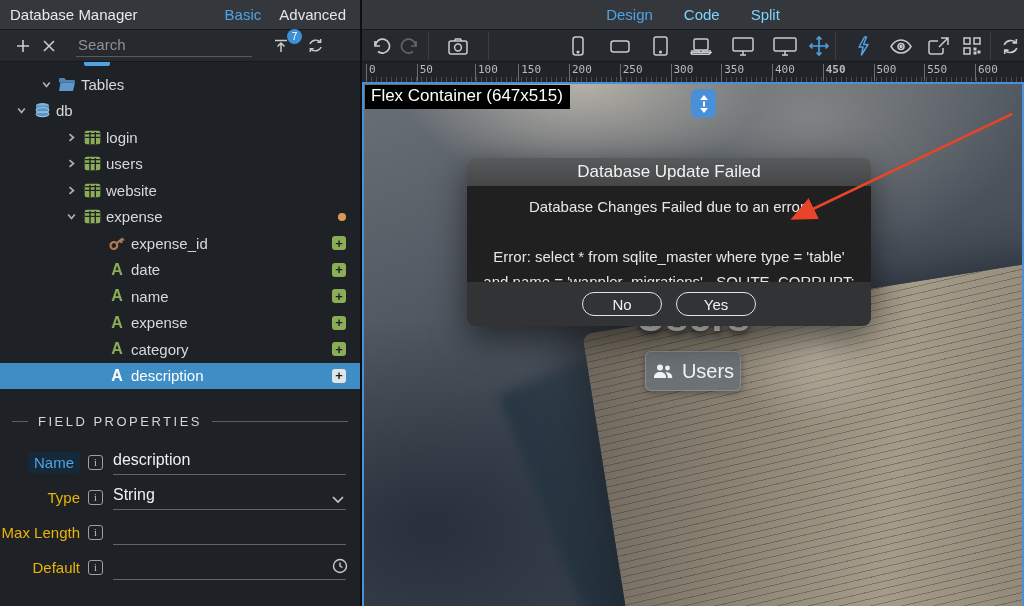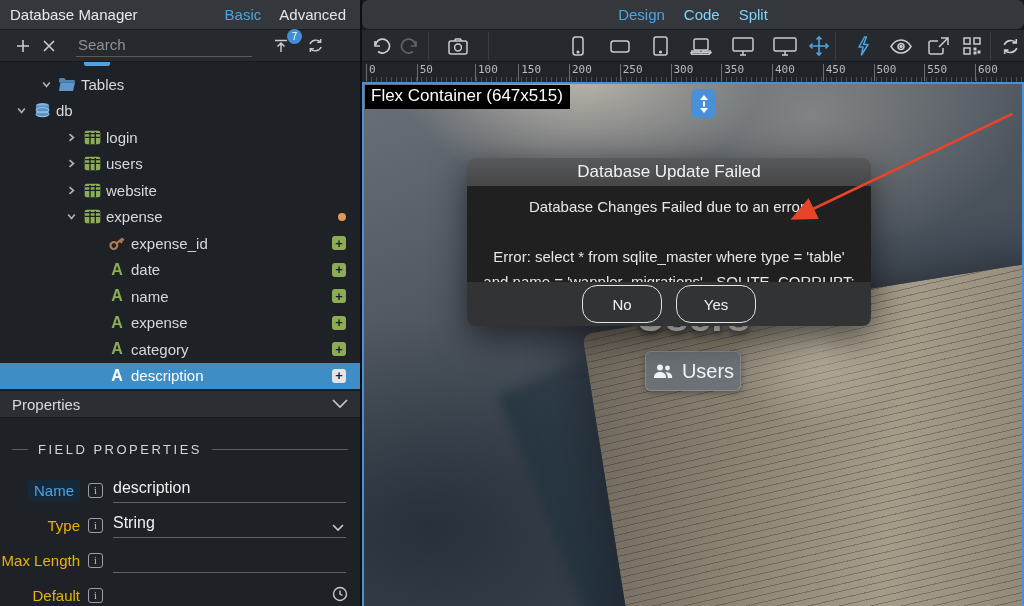--- a/index.html
+++ b/index.html
@@ -63,21 +63,21 @@
     font-size:10px; display:flex; align-items:center; justify-content:center; margin:0 0 0 8px; flex:none;
     font-family:"Liberation Serif", serif;}
   .fp-value { flex:1; margin-left:10px; border-bottom:1px solid #5f646a; color:#eef0f2; font-size:16px;
     height:24px; display:flex; align-items:flex-start; position:relative; }
   .fp-value .chev { position:absolute; right:2px; top:4px; color:#c6cacd;}
   .fp-value .clock { position:absolute; right:-2px; top:2px; }
 
   
   .editor { flex:1; display:flex; flex-direction:column; }
   .ed-topbar { height:30px; background:#34383d; display:flex; align-items:center; justify-content:center;
-    gap:19px; flex:none; border-bottom:1px solid #17191c;border-radius:7px;}
+    gap:31px; flex:none; border-bottom:1px solid #17191c;}
   .ed-tab { font-size:15px; color:#7dd3fc; cursor:pointer;}
   .ed-tab.active { color:#4fa3e3; }
   .ed-toolbar { height:32px; background:#26292d; position:relative; flex:none; border-bottom:1px solid #17191c;}
   .ed-toolbar .tbi { position:absolute; top:3px; width:24px; height:26px; display:flex;
     align-items:center; justify-content:center; color:#c9ccce;}
   .ed-toolbar .dim { color:#5f646a; }
   .ed-toolbar .blue { color:#4fa3e3; }
   .vsep { position:absolute; top:2px; width:1px; height:28px; background:#3a3e43; }
 
   .ruler { height:20px; background:#202327; position:relative; flex:none; overflow:hidden;
@@ -121,21 +121,21 @@
 
   .dialog { position:absolute; left:103px; top:74px; width:404px; z-index:10; border-radius:8px;
     overflow:hidden; box-shadow:0 12px 34px rgba(0,0,0,.55); }
   .dlg-title { height:28px; background:linear-gradient(#58595b,#454648); color:#f2f2f2; font-size:17px;
     display:flex; align-items:center; justify-content:center; }
   .dlg-body { height:96px; background:#202021; color:#e6e6e6; font-size:15px; text-align:center;
     padding:8px 14px 12px 14px; overflow:hidden; line-height:1.7;}
   .dlg-msg { margin-bottom:24px; }
   .dlg-footer { height:44px; background:#323335; display:flex; align-items:center; justify-content:center;
     gap:14px; }
-  .dlg-btn { width:80px; height:38px; border-radius:15px; border:1.5px solid #e4e4e4; background:transparent;
+  .dlg-btn { width:80px; height:24px; border-radius:15px; border:1.5px solid #e4e4e4; background:transparent;
     color:#f0f0f0; font-size:15px; cursor:pointer; font-family:"Liberation Sans",sans-serif;}
 
   .arrow-svg { position:absolute; left:0; top:0; width:100%; height:100%; z-index:12; pointer-events:none;}
 </style>
 </head>
 <body>
 
 <div class="app">
 
   <aside class="sidebar">
@@ -310,26 +310,20 @@
         <div class="tree-row selected" style="padding-left: 87px;">
           <span class="tw-spacer"></span>
           <span class="tw-icon">
             <span class="field-a">A</span>
           </span>
           <span class="tw-label">description</span>
           <span class="row-right add-badge">+</span>
         </div>
       </div>
 
-    <div class="props-header">
-      <span>Properties</span>
-      <svg width="16" height="10" viewBox="0 0 16 10" fill="none" stroke="#c6cacd" stroke-width="1.6">
-          <path d="M1 1l7 7 7-7"></path>
-        </svg>
-    </div>
 
     <div class="props-body">
       <div class="fp-title-row">
         <span class="fp-dash"></span>
         <span class="fp-title">FIELD PROPERTIES</span>
         <span class="fp-line"></span>
       </div>
 
       <div class="fp-row">
         <span class="fp-label hl"><span class="hl-bg">Name</span></span>
@@ -483,21 +477,21 @@
     <div class="ruler" id="ruler">
         <span class="ruler-label" style="left: 7px;">0</span>
         <span class="ruler-label" style="left: 57.75px;">50</span>
         <span class="ruler-label" style="left: 116px;">100</span>
         <span class="ruler-label" style="left: 159.25px;">150</span>
         <span class="ruler-label" style="left: 210px;">200</span>
         <span class="ruler-label" style="left: 260.75px;">250</span>
         <span class="ruler-label" style="left: 311.5px;">300</span>
         <span class="ruler-label" style="left: 362.25px;">350</span>
         <span class="ruler-label" style="left: 413px;">400</span>
-        <span class="ruler-label" style="left: 463.75px;">450</span>
+        <span class="ruler-label" style="left: 463.75px; font-weight: bold;">450</span>
         <span class="ruler-label" style="left: 514.5px;">500</span>
         <span class="ruler-label" style="left: 565.25px;">550</span>
         <span class="ruler-label" style="left: 616px;">600</span>
       </div>
 
     <div class="canvas">
       <div class="book-spine"></div>
       <div class="book-pages"></div>
       <div class="page-highlight"></div>
 

